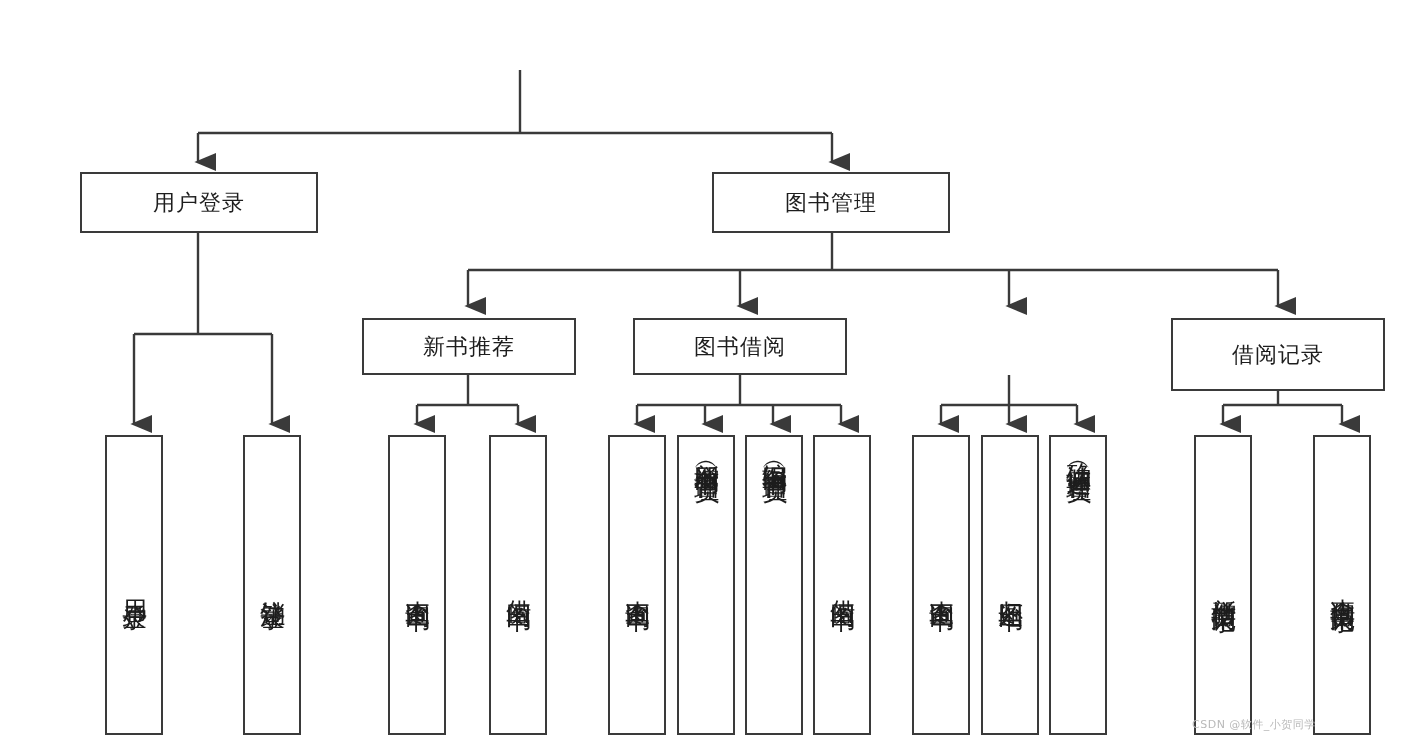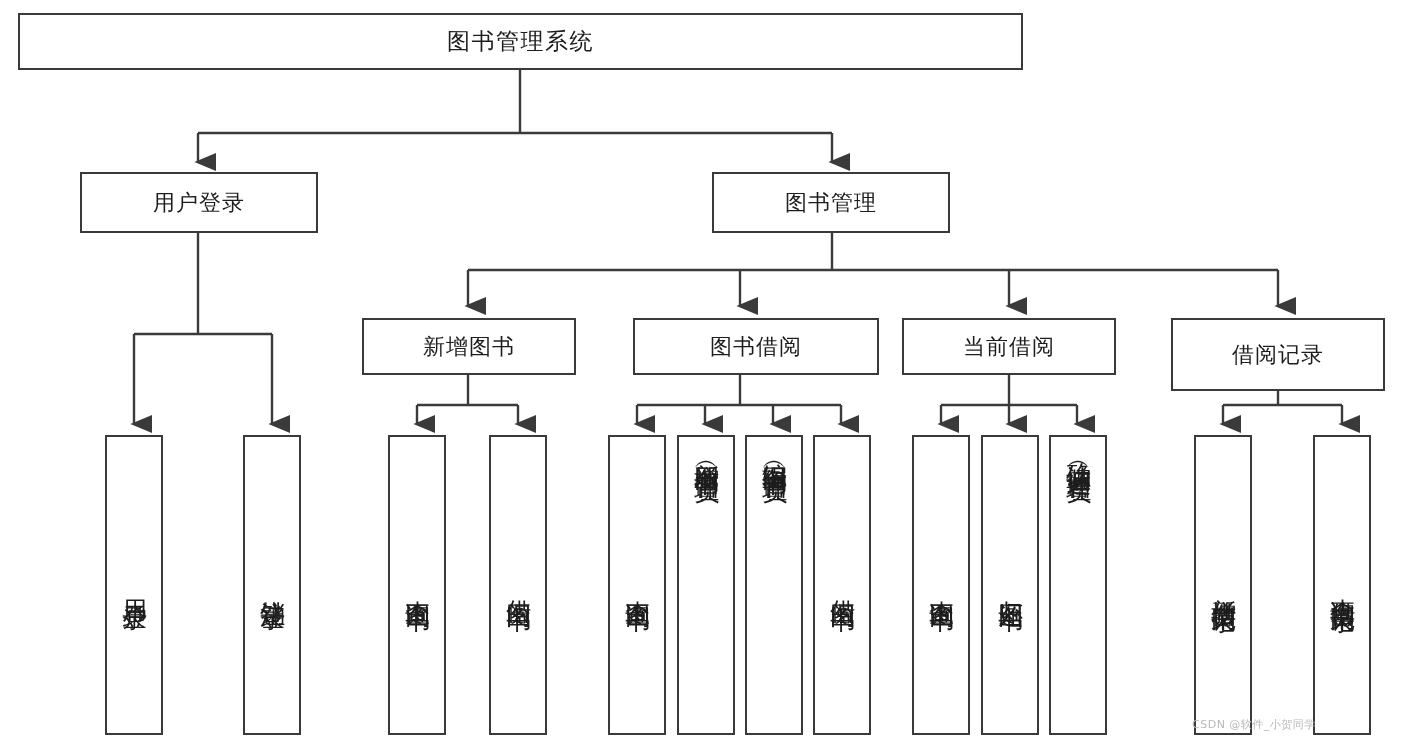--- a/index.html
+++ b/index.html
@@ -123,39 +123,33 @@
       <path d="M 1009 405 L 1009 424" marker-end="url(#arrow)"></path>
       <path d="M 1077 405 L 1077 424" marker-end="url(#arrow)"></path>
 
       <path d="M 1278 375 L 1278 405"></path>
       <path d="M 1223 405 L 1342 405"></path>
       <path d="M 1223 405 L 1223 424" marker-end="url(#arrow)"></path>
       <path d="M 1342 405 L 1342 424" marker-end="url(#arrow)"></path>
     </g>
   </svg>
 
-  <div class="node horiz root" style="left:18px; top:13px; width:1005px; height:57px;">
-    <span class="label">图书管理系统</span>
-  </div>
 
   <div class="node horiz" style="left:80px; top:172px; width:238px; height:61px;">
     <span class="label">用户登录</span>
   </div>
   <div class="node horiz" style="left:712px; top:172px; width:238px; height:61px;">
     <span class="label">图书管理</span>
   </div>
 
   <div class="node horiz" style="left:362px; top:318px; width:214px; height:57px;">
-    <span class="label">新增图书</span>
+    <span class="label">新书推荐</span>
   </div>
-  <div class="node horiz" style="left:633px; top:318px; width:246px; height:57px;">
+  <div class="node horiz" style="left:633px; top:318px; width:214px; height:57px;">
     <span class="label">图书借阅</span>
-  </div>
-  <div class="node horiz" style="left:902px; top:318px; width:214px; height:57px;">
-    <span class="label">当前借阅</span>
   </div>
   <div class="node horiz" style="left:1171px; top:318px; width:214px; height:73px;">
     <span class="label">借阅记录</span>
   </div>
 
   <div class="node vert centered" style="left:105px; top:435px; width:58px; height:300px;">
     <span class="label">用户登录</span>
   </div>
   <div class="node vert centered" style="left:243px; top:435px; width:58px; height:300px;">
     <span class="label">注销登录</span>

